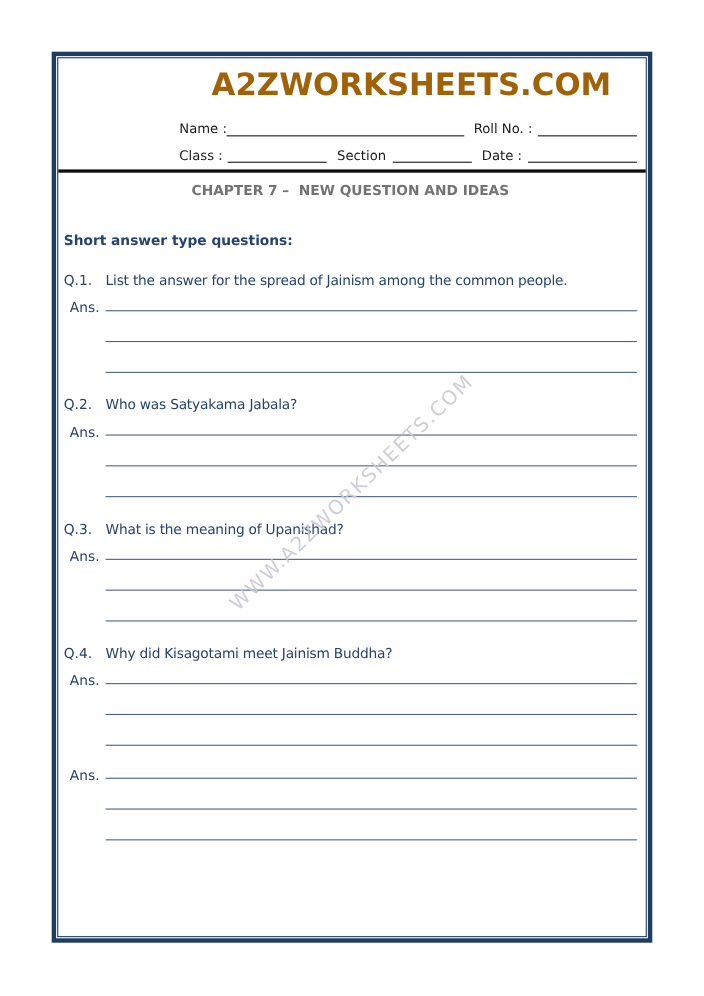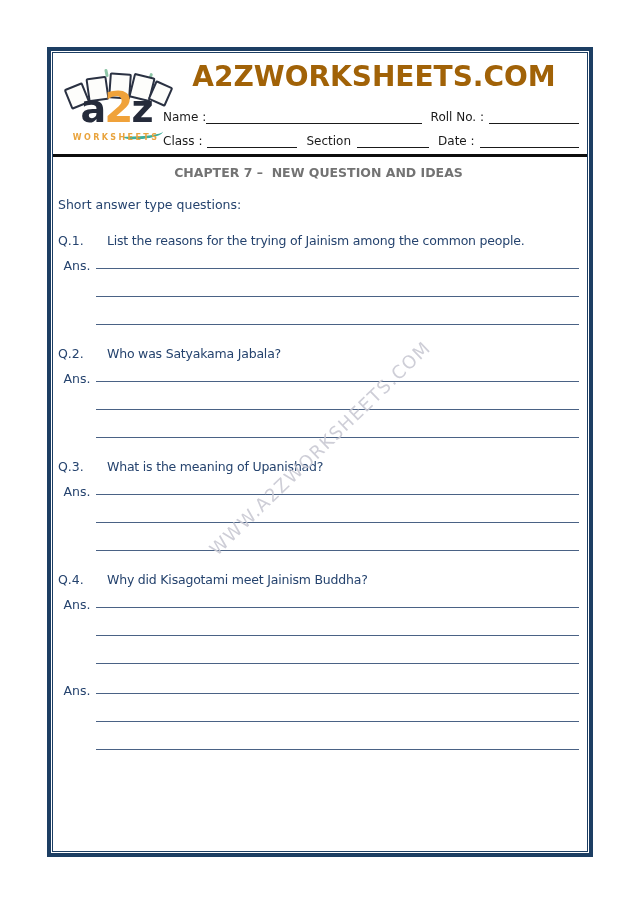--- a/index.html
+++ b/index.html
@@ -131,25 +131,26 @@
     font-size: 12.5px;
   }
   .chapter-title {
     text-align: center;
     font-size: 12.5px;
     font-weight: bold;
     color: #737373;
     white-space: pre-wrap;
   }
   .instruction {
-    margin-top: 17px;
+    margin-top: 31px;
     color: #25436e;
+    font-weight: bold;
   }
   .qa { margin-top: 16px; }
-  .q-row { display: flex; line-height: 26px; margin-top: 0; gap: 11px; }
+  .q-row { display: flex; line-height: 26px; margin-top: 0; }
   .q-row .q-num { width: 38px; flex: none; line-height: 26px; }
   .q-row .q-text { flex: 1; text-align: justify; letter-spacing: -0.2px; padding-right: 2px; }
   .ans-row { display: flex; margin-top: 1px; text-align: center; }
   .ans-label { width: 38px; flex: none; line-height: 15px; padding-top: 3px; }
   .ans-lines { flex: 1; }
   .ans-line { height: 27px; border-bottom: 1px solid #4a6285; }
   .ans-line.first { height: 13px; }
   
   .watermark {
     position: absolute;
@@ -168,34 +169,20 @@
 
 <div class="page">
 
   <div class="watermark">WWW.A2ZWORKSHEETS.COM</div>
 
   <div class="frame">
     <div class="frame-inner">
 
       <div class="header">
 
-        <div class="logo">
-          <div class="papers">
-            <div class="sprig s1"></div>
-            <div class="sprig s2"></div>
-            <div class="paper p1"></div>
-            <div class="paper p2"></div>
-            <div class="paper p3"></div>
-            <div class="paper p4"></div>
-            <div class="paper p5"></div>
-          </div>
-          <div class="logo-word"><span>a</span><span class="ltr-2">2</span><span>z</span></div>
-          <div class="logo-swoosh"></div>
-          <div class="logo-sub">WORKSHEETS</div>
-        </div>
 
         <div class="site-title">A2ZWORKSHEETS.COM</div>
 
         <div class="form-row row-2">
           <span class="lbl">Class :</span>
           <span class="ln ln-class"></span>
           <span class="lbl gap-l">Section</span>
           <span class="ln ln-section"></span>
           <span class="lbl gap-l">Date :</span>
           <span class="ln ln-date"></span>
@@ -210,21 +197,21 @@
       </div>
 
       <div class="body">
 
         <div class="chapter-title">CHAPTER 7 –  NEW QUESTION AND IDEAS</div>
         <div class="instruction">Short answer type questions:</div>
 
         <div class="qa">
           <div class="q-row">
             <span class="q-num">Q.1.</span>
-            <span class="q-text">List the reasons for the trying of Jainism among the common people.</span>
+            <span class="q-text">List the answer for the spread of Jainism among the common people.</span>
           </div>
           <div class="ans-row">
             <span class="ans-label">Ans.</span>
             <span class="ans-lines">
               <span class="ans-line first" style="display:block"></span>
               <span class="ans-line" style="display:block"></span>
               <span class="ans-line" style="display:block"></span>
             </span>
           </div>
         </div>

